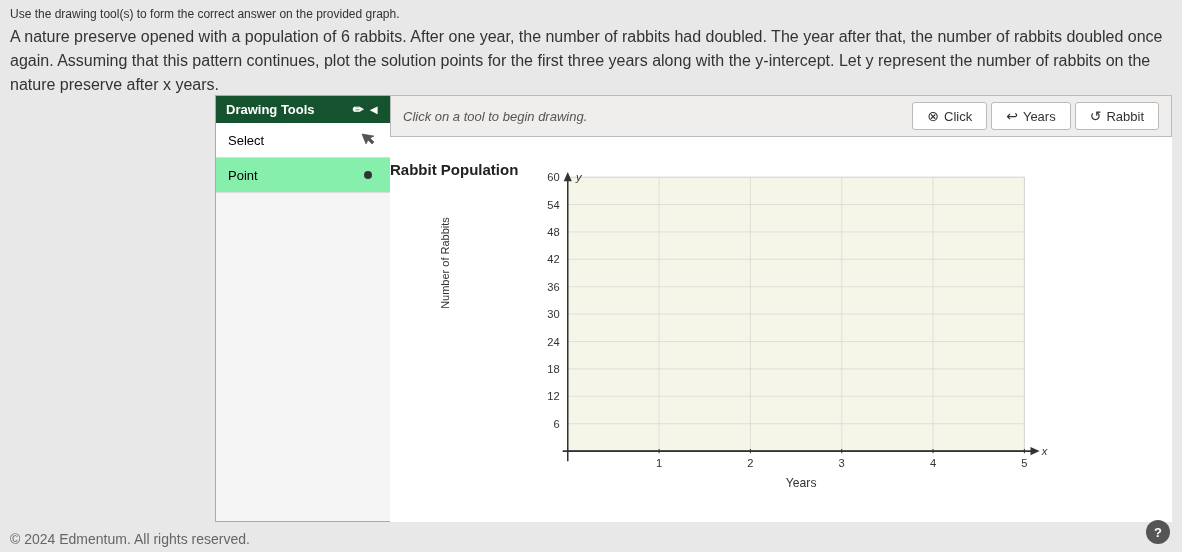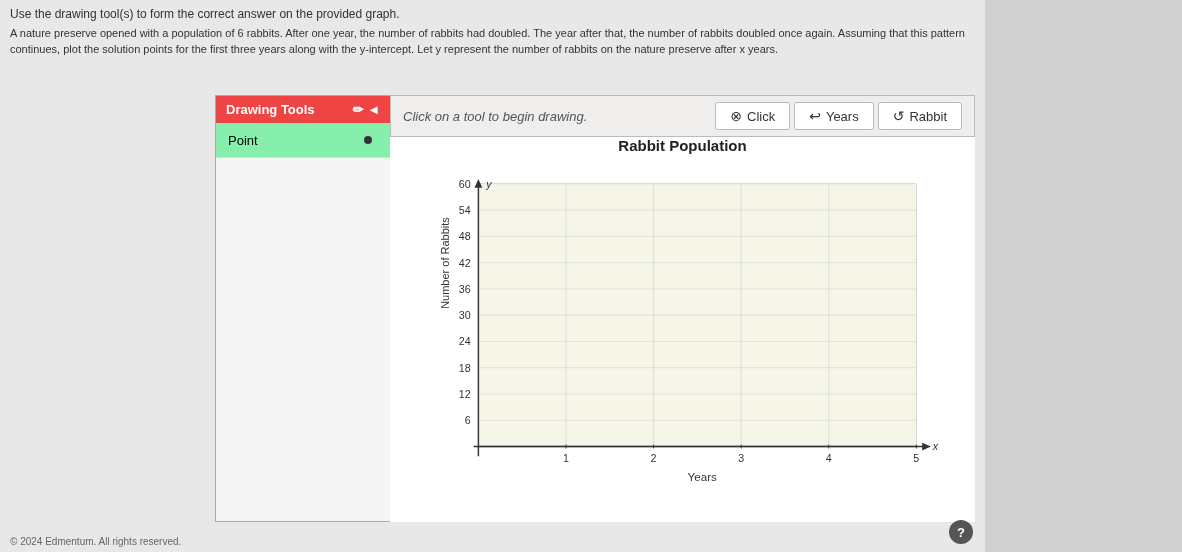--- a/index.html
+++ b/index.html
@@ -5,56 +5,56 @@
     * { margin: 0; padding: 0; box-sizing: border-box; }
     body {
       font-family: Arial, sans-serif;
       background: #d0d0d0;
       width: 1182px;
       height: 552px;
       overflow: hidden;
       position: relative;
     }
     .page-wrapper {
-      width: 985px;
+      width: 1182px;
       height: 552px;
       background: #e8e8e8;
       position: relative;
     }
     .instruction-text {
       position: absolute;
       top: 6px;
       left: 10px;
       right: 10px;
       font-size: 13px;
       color: #222;
       line-height: 1.4;
     }
     .instruction-line1 {
       font-size: 12px;
       color: #333;
       margin-bottom: 2px;
     }
     .instruction-line2 {
-      font-size: 11px;
+      font-size: 16px;
       color: #333;
       line-height: 1.5;
     }
     .drawing-tools-panel {
       position: absolute;
       top: 95px;
       left: 215px;
       width: 175px;
       bottom: 30px;
       background: #f5f5f5;
       border: 1px solid #aaa;
       border-right: none;
     }
     .drawing-tools-header {
-      background: #ef4444;
+      background: #14532d;
       color: white;
       font-size: 13px;
       font-weight: bold;
       padding: 6px 10px;
       display: flex;
       align-items: center;
       justify-content: space-between;
     }
     .drawing-tools-header .collapse-btn {
       color: white;
@@ -128,24 +128,23 @@
     .graph-area {
       position: absolute;
       top: 137px;
       left: 390px;
       right: 10px;
       bottom: 30px;
       background: white;
       overflow: hidden;
     }
     .graph-title {
-      text-align: center;
       font-weight: bold;
       font-size: 15px;
-      margin-top: 0;
+      margin-top: 24px;
       margin-bottom: 0px;
       color: #222;
     }
     .y-axis-label {
       position: absolute;
       top: 120px;
       left: 5px;
       font-size: 11px;
       color: #333;
       transform: rotate(-90deg);
@@ -155,21 +154,21 @@
       text-align: center;
     }
     svg.graph-svg {
       width: 100%;
       height: 100%;
     }
     .copyright {
       position: absolute;
       bottom: 5px;
       left: 10px;
-      font-size: 10px;
+      font-size: 14px;
       color: #666;
     }
     .help-btn {
       position: absolute;
       bottom: 8px;
       right: 12px;
       width: 24px;
       height: 24px;
       background: #555;
       color: white;
@@ -189,20 +188,28 @@
 
   <div class="instruction-text">
     <div class="instruction-line1">Use the drawing tool(s) to form the correct answer on the provided graph.</div>
     <div class="instruction-line2">A nature preserve opened with a population of 6 rabbits. After one year, the number of rabbits had doubled. The year after that, the number of rabbits doubled once again. Assuming that this pattern continues, plot the solution points for the first three years along with the y-intercept. Let y represent the number of rabbits on the nature preserve after x years.</div>
   </div>
 
   <div class="drawing-tools-panel">
     <div class="drawing-tools-header">
       <span>Drawing Tools</span>
       <span class="collapse-btn">✏ ◄</span>
+    </div>
+    <div class="tool-item select-tool">
+      <span>Select</span>
+      <span class="tool-icon">
+        <svg width="16" height="16" viewBox="0 0 16 16">
+            <path d="M2 2 L6 12 L8 8 L12 12 L14 10 L10 6 L14 4 Z" fill="#555" stroke="#333" stroke-width="0.5"></path>
+          </svg>
+      </span>
     </div>
     <div class="tool-item">
       <span>Point</span>
       <span class="tool-icon">
         <div class="dot-icon"></div>
       </span>
     </div>
   </div>
 
   <div class="toolbar-inner">

